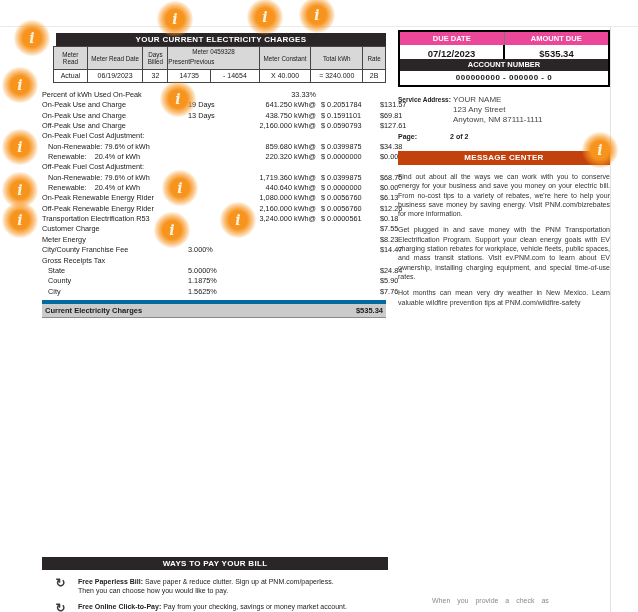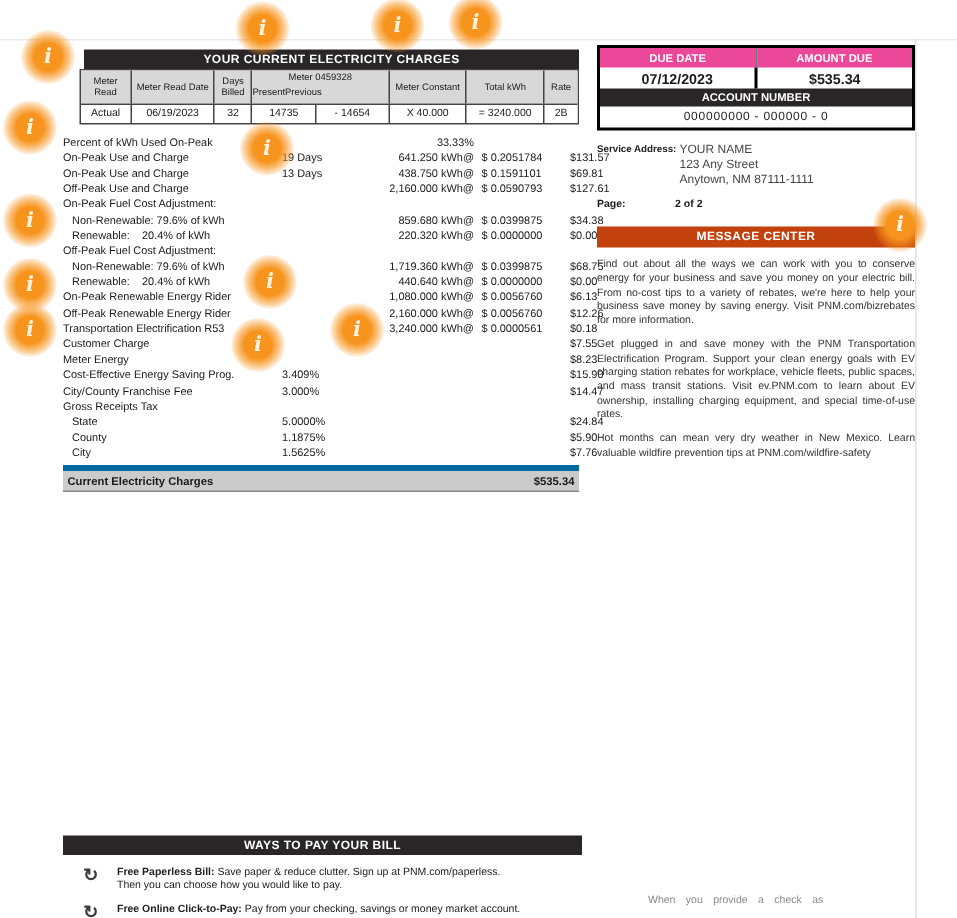--- a/index.html
+++ b/index.html
@@ -50,21 +50,21 @@
   
   .right{position:absolute;left:398px;top:30px;width:212px;}
   .due-box{border:2px solid #000;}
   .due-row{display:flex;}
   .due-h{background:#ec4899;color:#fff;font-weight:bold;font-size:7.5px;height:13px;line-height:13px;
          text-align:center;flex:1;}
   .due-h.first{border-right:1px solid #777;}
   .due-v{font-weight:bold;font-size:9.5px;height:14px;line-height:17px;text-align:center;flex:1;}
   .due-v.first{border-right:2px solid #000;}
   .acct-h{background:#2a2627;color:#fff;font-weight:bold;font-size:7.5px;height:12px;line-height:12px;text-align:center;}
-  .acct-v{font-size:8px;height:14px;line-height:14px;text-align:center;letter-spacing:.5px;}
+  .acct-v{font-size:8px;height:14px;line-height:14px;text-align:center;letter-spacing:.5px;font-weight:bold;}
   .svc{margin-top:8px;display:flex;font-size:8px;}
   .svc-label{font-weight:bold;font-size:6.5px;width:55px;flex-shrink:0;padding-top:1px;color:#222;}
   .svc-val{color:#454545;line-height:10px;}
   .pgline{margin-top:8px;display:flex;font-size:7px;font-weight:bold;}
   .pg-val{margin-left:33px;}
   .mc-bar{margin-top:11px;background:#c2410c;color:#fff;text-align:center;font-weight:bold;
           font-size:8px;height:14px;line-height:14px;letter-spacing:.3px;}
   .mc-p{font-size:7px;line-height:9.3px;color:#333;margin:7px 0 0 0;text-align:justify;}
 
   .footer-note{position:absolute;left:432px;top:596px;width:136px;font-size:7px;color:#8a8a8a;
@@ -215,27 +215,20 @@
     <span class="amt">$7.55</span>
   </div>
         <div class="crow">
     <span class="lab">Meter Energy</span>
     <span class="c1"></span>
     <span class="c2"></span>
     <span class="c3"></span>
     <span class="amt">$8.23</span>
   </div>
         <div class="crow">
-    <span class="lab">Cost-Effective Energy Saving Prog.</span>
-    <span class="c1">3.409%</span>
-    <span class="c2"></span>
-    <span class="c3"></span>
-    <span class="amt">$15.90</span>
-  </div>
-        <div class="crow">
     <span class="lab">City/County Franchise Fee</span>
     <span class="c1">3.000%</span>
     <span class="c2"></span>
     <span class="c3"></span>
     <span class="amt">$14.47</span>
   </div>
         <div class="crow">
     <span class="lab">Gross Receipts Tax</span>
     <span class="c1"></span>
     <span class="c2"></span>

